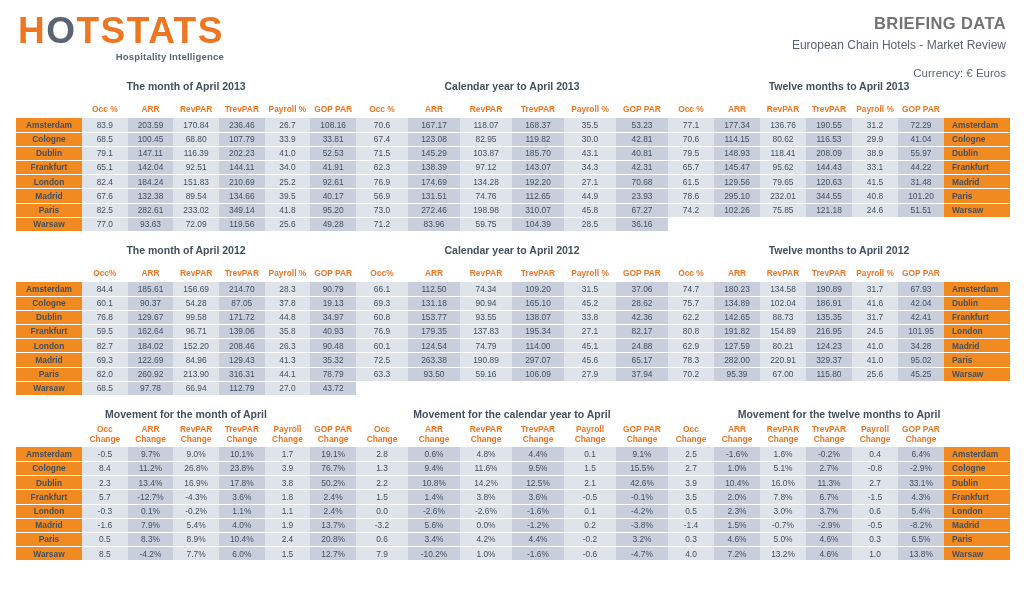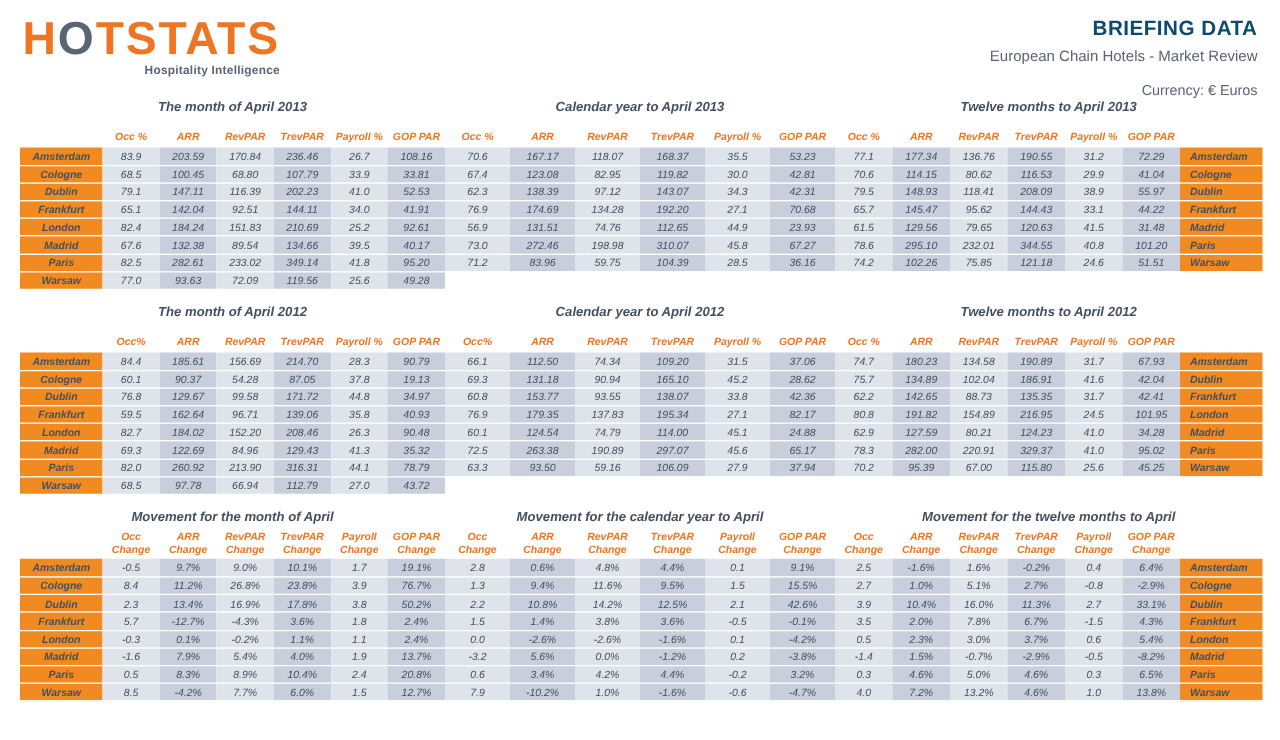--- a/index.html
+++ b/index.html
@@ -17,26 +17,26 @@
   }
 
   
   .header { position: absolute; top: 0; left: 0; width: 1024px; height: 78px; }
   .logo-block { position: absolute; left: 18px; top: 12px; }
   .logo-word { font-size: 37px; font-weight: bold; letter-spacing: 1.5px; color: #ee7623; line-height: 1; }
   .logo-word .o2 { color: #5a6472; position: relative; }
   .logo-tag { margin-top: 2px; text-align: right; font-size: 9.5px; font-weight: bold; color: #5a6472; letter-spacing: .2px; }
 
   .header-right { position: absolute; right: 18px; top: 14px; text-align: right; }
-  .brief-title { font-size: 16.5px; font-weight: bold; color: #0c4a6e; letter-spacing: .4px; }
+  .brief-title { font-size: 16.5px; font-weight: bold; color: #737373; letter-spacing: .4px; }
   .brief-sub { font-size: 12px; color: #5a6472; margin-top: 5px; }
   .brief-cur { font-size: 11.5px; color: #5a6472; margin-top: 15px; }
 
   
-  .grid { position: absolute; top: 80px; left: 0; width: 1024px; font-style: italic; }
+  .grid { position: absolute; top: 80px; left: 0; width: 1024px; }
   .band { display: flex; width: 1024px; }
   .block { position: relative; }
   .block.c0 { width: 356px; padding-left: 16px; }
   .block.c1 { width: 312px; }
   .block.c2 { width: 356px; padding-right: 14px; }
 
   .tbl-title {
     text-align: center;
     font-size: 10.5px;
     font-weight: bold;
@@ -241,20 +241,28 @@
                 </tr>
                 <tr>
                   <td class="colA">67.4</td>
                   <td class="colB">123.08</td>
                   <td class="colA">82.95</td>
                   <td class="colB">119.82</td>
                   <td class="colA">30.0</td>
                   <td class="colB">42.81</td>
                 </tr>
                 <tr>
+                  <td class="colA">71.5</td>
+                  <td class="colB">145.29</td>
+                  <td class="colA">103.87</td>
+                  <td class="colB">185.70</td>
+                  <td class="colA">43.1</td>
+                  <td class="colB">40.81</td>
+                </tr>
+                <tr>
                   <td class="colA">62.3</td>
                   <td class="colB">138.39</td>
                   <td class="colA">97.12</td>
                   <td class="colB">143.07</td>
                   <td class="colA">34.3</td>
                   <td class="colB">42.31</td>
                 </tr>
                 <tr>
                   <td class="colA">76.9</td>
                   <td class="colB">174.69</td>

